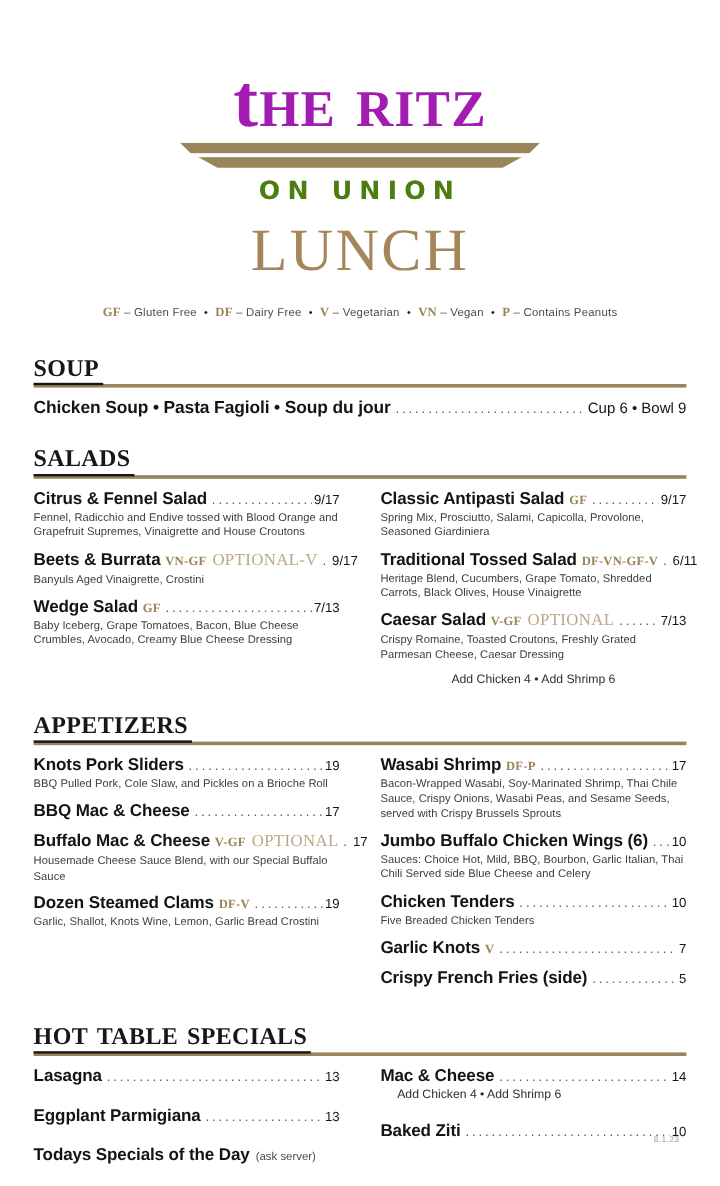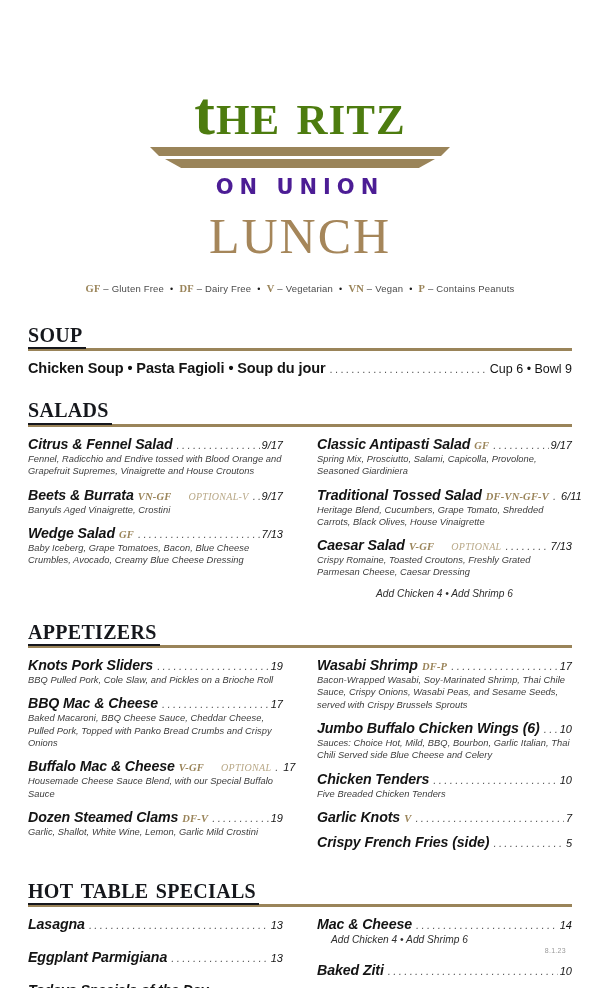--- a/index.html
+++ b/index.html
@@ -20,24 +20,23 @@
   .masthead {
     text-align: center;
     padding-top: 56px;
   }
   .wordmark {
     font-family: "Liberation Serif", serif;
     font-weight: bold;
     font-size: 62px;
     line-height: 0.95;
     letter-spacing: 1px;
-    color: #4d7c0f;
+    color: #a21caf;
     font-variant: small-caps;
     text-transform: lowercase;
-    margin-top: 28px;
   }
   .wordmark::first-letter { font-variant: normal; }
   .swoosh-wrap {
     width: 300px;
     margin: 4px auto 0 auto;
   }
   .swoosh-top {
     height: 9px;
     background: #9a8459;
     margin: 0 auto;
@@ -50,21 +49,21 @@
     margin: 3px auto 0 auto;
     width: 270px;
     clip-path: polygon(0% 0%, 100% 0%, 94% 100%, 6% 100%);
   }
   .subwordmark {
     margin-top: 7px;
     font-family: "DejaVu Sans", sans-serif;
     font-weight: bold;
     font-size: 21px;
     letter-spacing: 6px;
-    color: #4c1d95;
+    color: #4d7c0f;
   }
   .meal-title {
     margin-top: 12px;
     font-family: "Liberation Serif", serif;
     font-size: 50px;
     letter-spacing: 2px;
     color: #a5865a;
     line-height: 1;
   }
 
@@ -112,21 +111,20 @@
     height: 3.2px;
     background: #9a8459;
     margin-top: -1px;
   }
 
   
   .cols {
     display: flex;
     gap: 34px;
     margin-top: 9px;
-    font-style: italic;
   }
   .col { flex: 1 1 0; min-width: 0; }
 
   
   .item { margin-bottom: 9px; }
   .item:last-child { margin-bottom: 0; }
 
   .item-line {
     display: flex;
     align-items: baseline;
@@ -144,23 +142,23 @@
     font-family: "Liberation Serif", serif;
     font-weight: bold;
     font-size: 10.5px;
     color: #9a8459;
     margin-left: 4px;
     white-space: nowrap;
     letter-spacing: 0.2px;
   }
   .tag-opt {
     font-family: "Liberation Serif", serif;
-    font-size: 10px;
+    font-size: 14px;
     color: #b9a988;
-    margin-left: 17px;
+    margin-left: 5px;
     white-space: nowrap;
     letter-spacing: 0.3px;
   }
   .leader {
     flex: 1 1 auto;
     overflow: hidden;
     white-space: nowrap;
     color: #565656;
     font-size: 11px;
     letter-spacing: 2.4px;
@@ -323,40 +321,39 @@
               <span class="price">19</span>
             </div>
             <div class="item-desc">BBQ Pulled Pork, Cole Slaw, and Pickles on a Brioche Roll</div>
           </div>
           <div class="item">
             <div class="item-line">
               <span class="item-name">BBQ Mac &amp; Cheese</span>
               <span class="leader">..........................................................................................</span>
               <span class="price">17</span>
             </div>
-            <div class="item-desc">Baked Macaroni, BBQ Cheese Sauce, Cheddar Cheese, Pulled Pork, Topped with Panko Bread Crumbs and Crispy Onions</div>
           </div>
           <div class="item">
             <div class="item-line">
               <span class="item-name">Buffalo Mac &amp; Cheese</span>
               <span class="tag">V-GF</span>
               <span class="tag-opt">OPTIONAL</span>
               <span class="leader">..........................................................................................</span>
               <span class="price">17</span>
             </div>
             <div class="item-desc">Housemade Cheese Sauce Blend, with our Special Buffalo Sauce</div>
           </div>
           <div class="item">
             <div class="item-line">
               <span class="item-name">Dozen Steamed Clams</span>
               <span class="tag">DF-V</span>
               <span class="leader">..........................................................................................</span>
               <span class="price">19</span>
             </div>
-            <div class="item-desc">Garlic, Shallot, White Wine, Lemon, Garlic Mild Crostini</div>
+            <div class="item-desc">Garlic, Shallot, Knots Wine, Lemon, Garlic Bread Crostini</div>
           </div>
         </div>
         <div class="col">
           <div class="item">
             <div class="item-line">
               <span class="item-name">Wasabi Shrimp</span>
               <span class="tag">DF-P</span>
               <span class="leader">..........................................................................................</span>
               <span class="price">17</span>
             </div>

